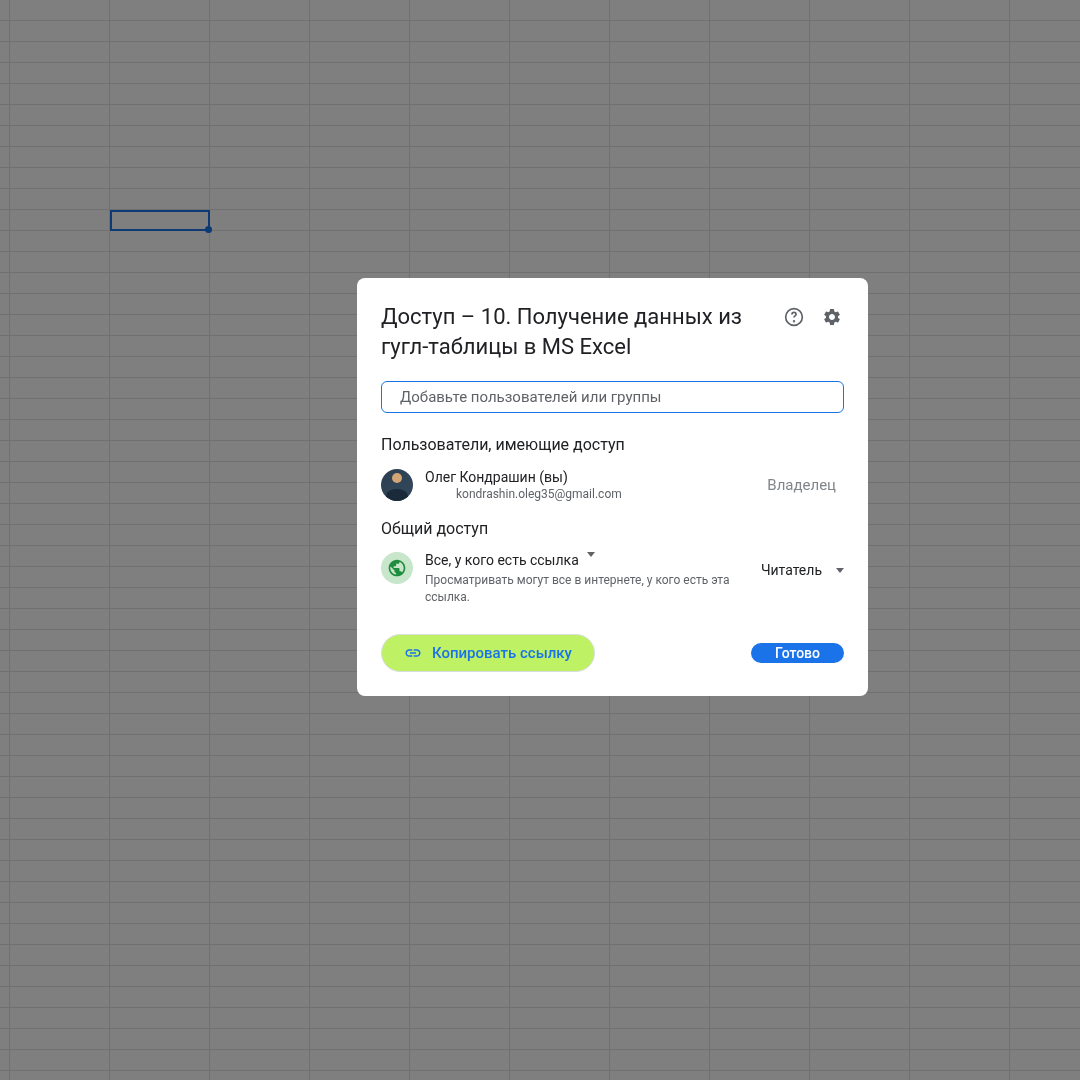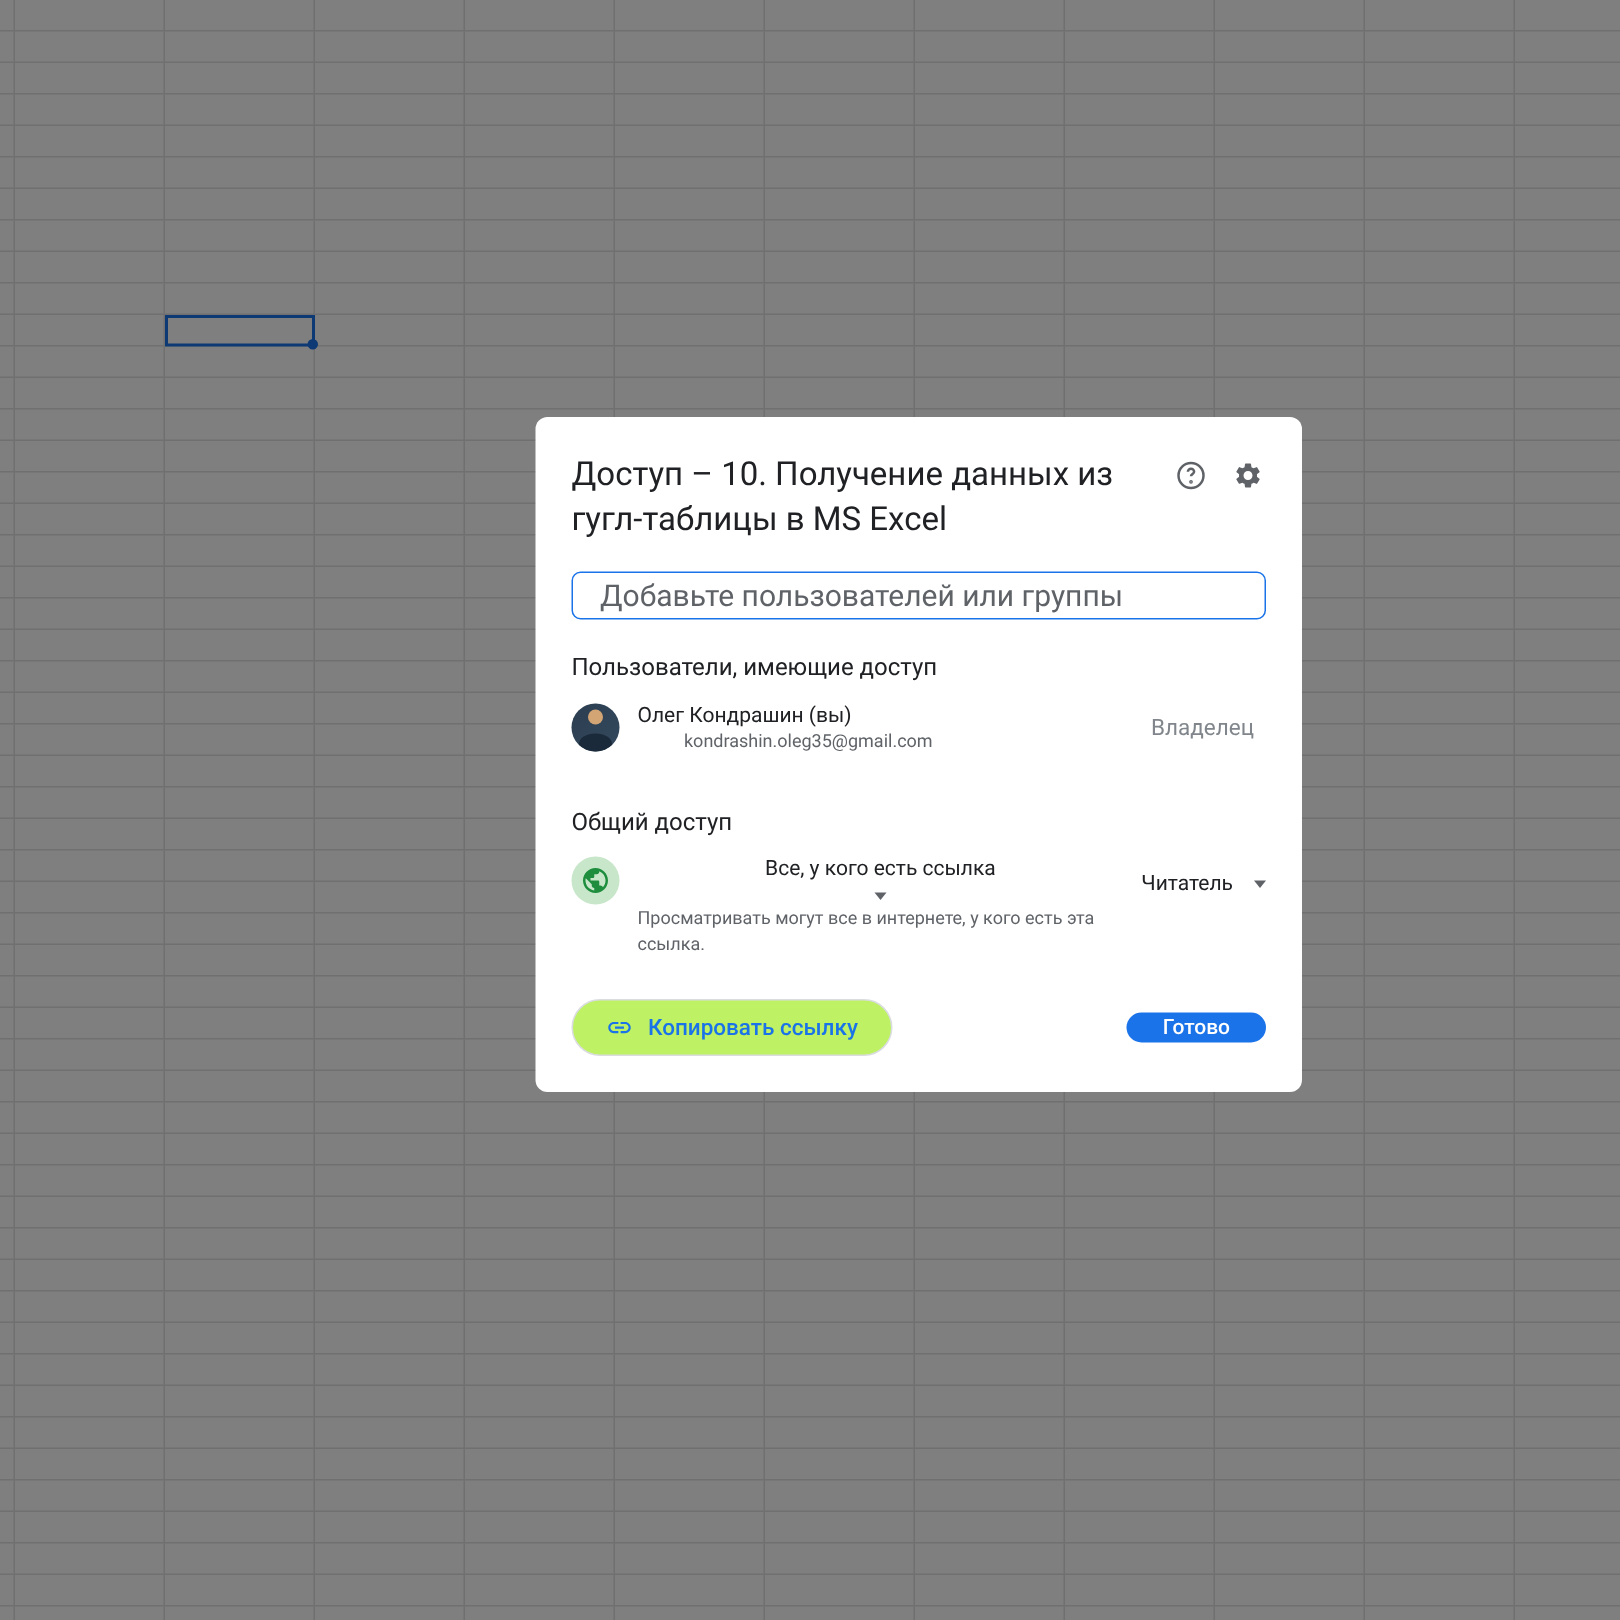--- a/index.html
+++ b/index.html
@@ -118,42 +118,42 @@
   width: 20px;
   height: 20px;
 }
 
 .user-input {
   width: 100%;
   height: 32px;
   border: 1px solid #1a73e8;
   border-radius: 6px;
   padding: 0 18px;
-  font-size: 20px;
+  font-size: 15px;
   color: #5f6368;
   outline: none;
   margin-bottom: 22px;
 }
 
 .user-input::placeholder {
   color: #5f6368;
 }
 
 .section-title {
   font-size: 16px;
   color: #202124;
   font-weight: 400;
   margin-bottom: 14px;
 }
 
 .user-row {
   display: flex;
   align-items: center;
   gap: 12px;
-  margin-bottom: 36px;
+  margin-bottom: 17px;
 }
 
 .avatar {
   width: 32px;
   height: 32px;
   border-radius: 50%;
   background: linear-gradient(135deg, #2c3e50, #34495e);
   flex-shrink: 0;
   position: relative;
   overflow: hidden;
@@ -229,23 +229,22 @@
   height: 20px;
   color: #1e8e3e;
 }
 
 .access-info {
   flex: 1;
 }
 
 .access-title-row {
   display: flex;
-  align-items: center;
+  align-items: flex-start;
   gap: 8px;
-  flex-direction: column;
 }
 
 .access-type {
   font-size: 14px;
   color: #202124;
   font-weight: 400;
 }
 
 .dropdown-arrow {
   width: 0;

